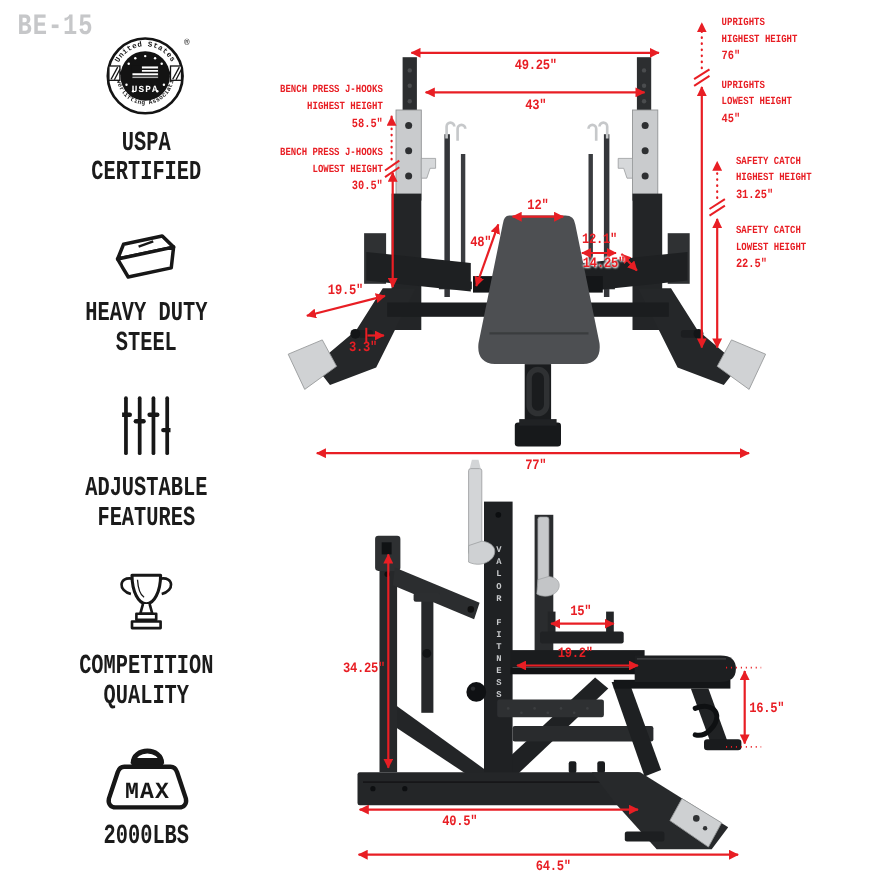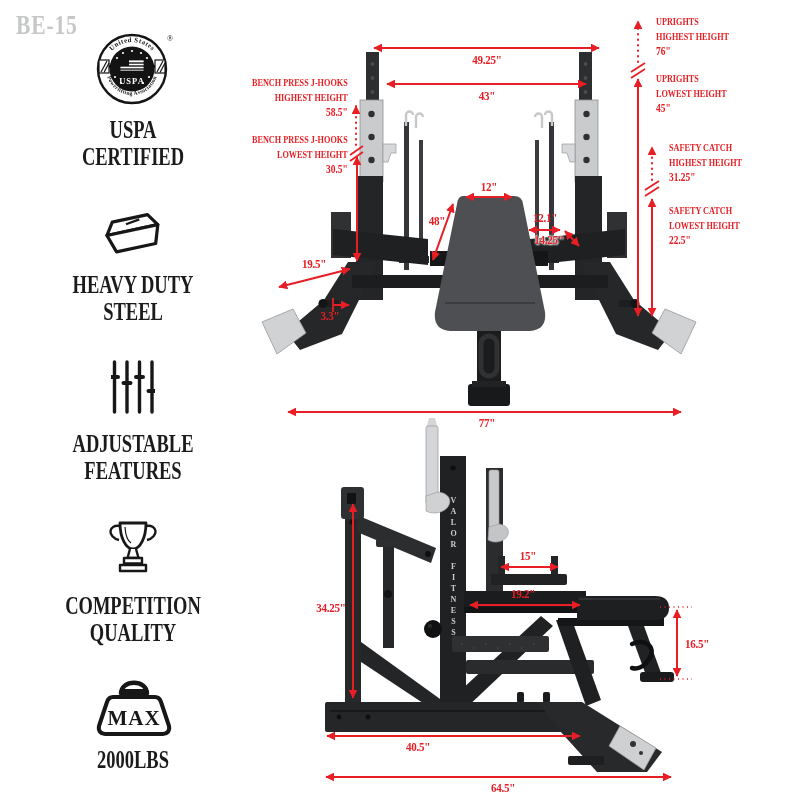--- a/index.html
+++ b/index.html
@@ -1,17 +1,17 @@
 <!DOCTYPE html>
 <html><head>
 <meta charset="utf-8">
 <style>
   html,body{margin:0;padding:0;background:#fff;}
   #canvas{position:relative;width:800px;height:800px;background:#fff;overflow:hidden;
-          font-family:Liberation Serif, serif;}
+          font-family:Liberation Mono, monospace;}
   .abs{position:absolute;}
   
   .model{left:16px;top:10px;font-size:27px;font-weight:bold;color:#c6c7c9;
          letter-spacing:1px;transform:scaleX(0.8);transform-origin:0 0;}
   .feat-label{left:18px;width:230px;text-align:center;color:#1b1b1b;font-weight:bold;
               font-size:25px;line-height:27px;transform:scaleX(0.74);transform-origin:50% 0;
               letter-spacing:0;}
   
   .dim{position:absolute;color:#e81e24;font-weight:bold;font-size:13px;white-space:nowrap;
        transform:translateX(-50%) scaleX(0.85);letter-spacing:-0.3px;line-height:13px;}

